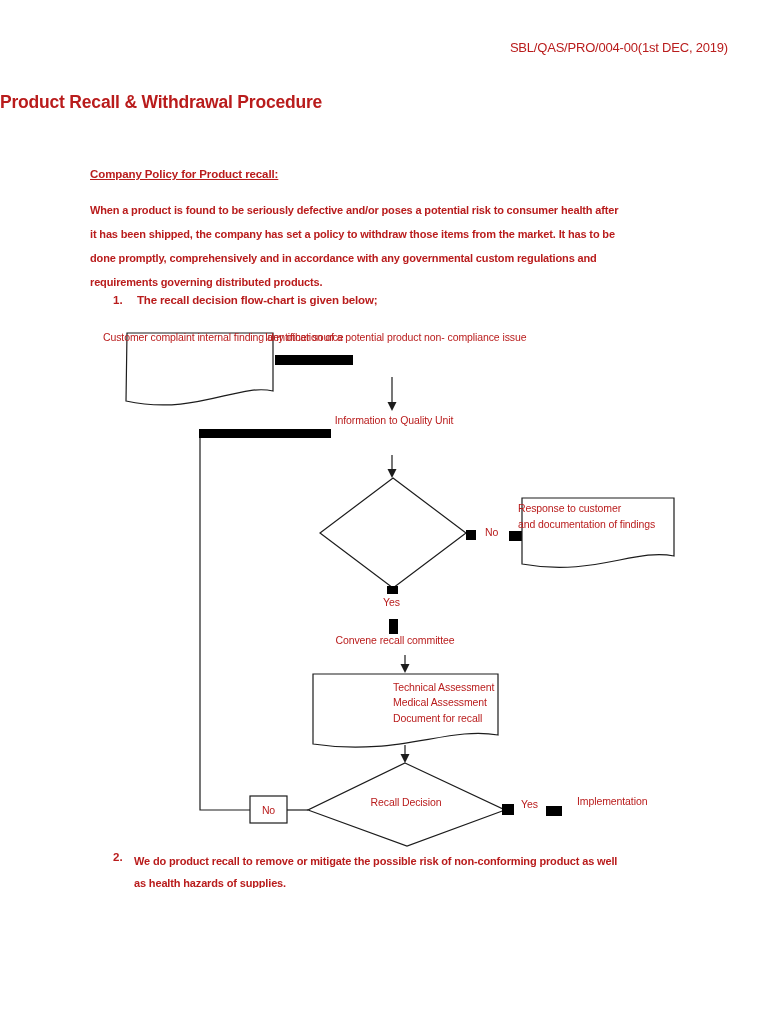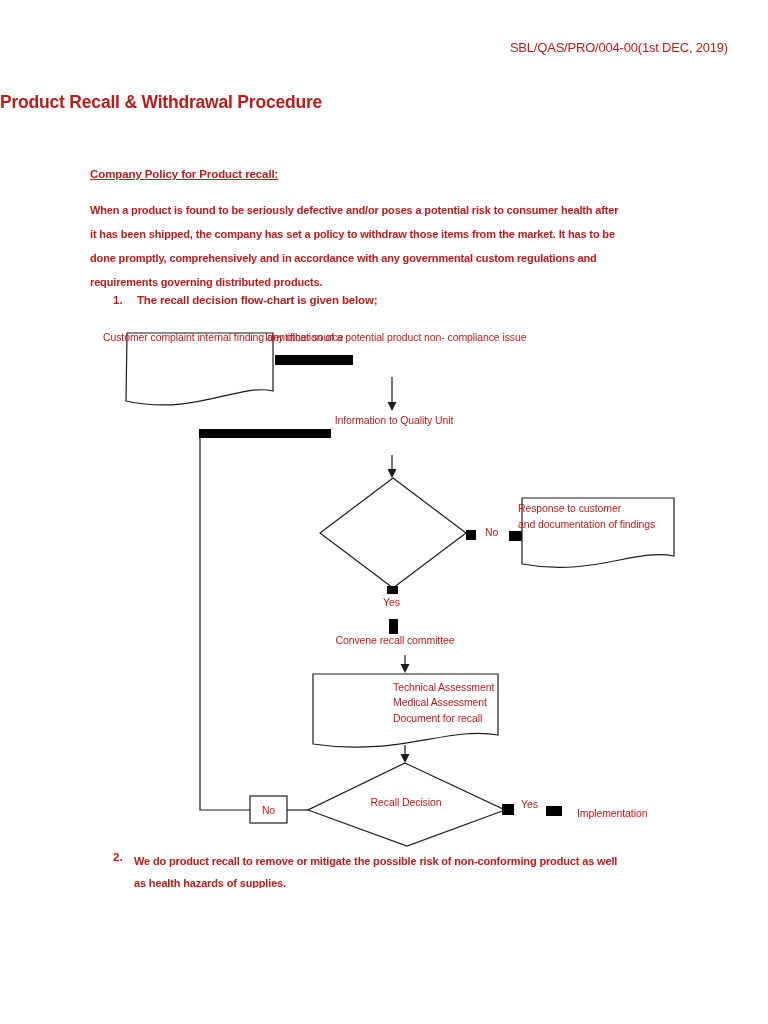--- a/index.html
+++ b/index.html
@@ -93,19 +93,19 @@
   <div class="fc-label ml" style="left:518px;top:501px;line-height:15.5px;">Response to customer
 and documentation of findings</div>
   <div class="fc-label" style="left:383px;top:595px;">Yes</div>
   <div class="fc-label ctr" style="left:295px;top:633px;width:200px;">Convene recall committee</div>
   <div class="fc-label ml" style="left:362px;top:680px;line-height:15.3px;margin-left:31px;">Technical Assessment
 Medical Assessment
 Document for recall</div>
   <div class="fc-label ctr" style="left:345px;top:795px;width:122px;">Recall Decision</div>
   <div class="fc-label ctr" style="left:250px;top:803px;width:37px;">No</div>
   <div class="fc-label" style="left:521px;top:797px;">Yes</div>
-  <div class="fc-label" style="left:577px;top:794px;margin-top:12px;">Implementation</div>
+  <div class="fc-label" style="left:577px;top:794px;">Implementation</div>
 
   <div class="abs li-num li-2-num">2.</div>
   <div class="abs body-text li-2-text">We do product recall to remove or mitigate the possible risk of non-conforming product as well
 as health hazards of supplies.</div>
 
 </div>
 
 </body></html>

